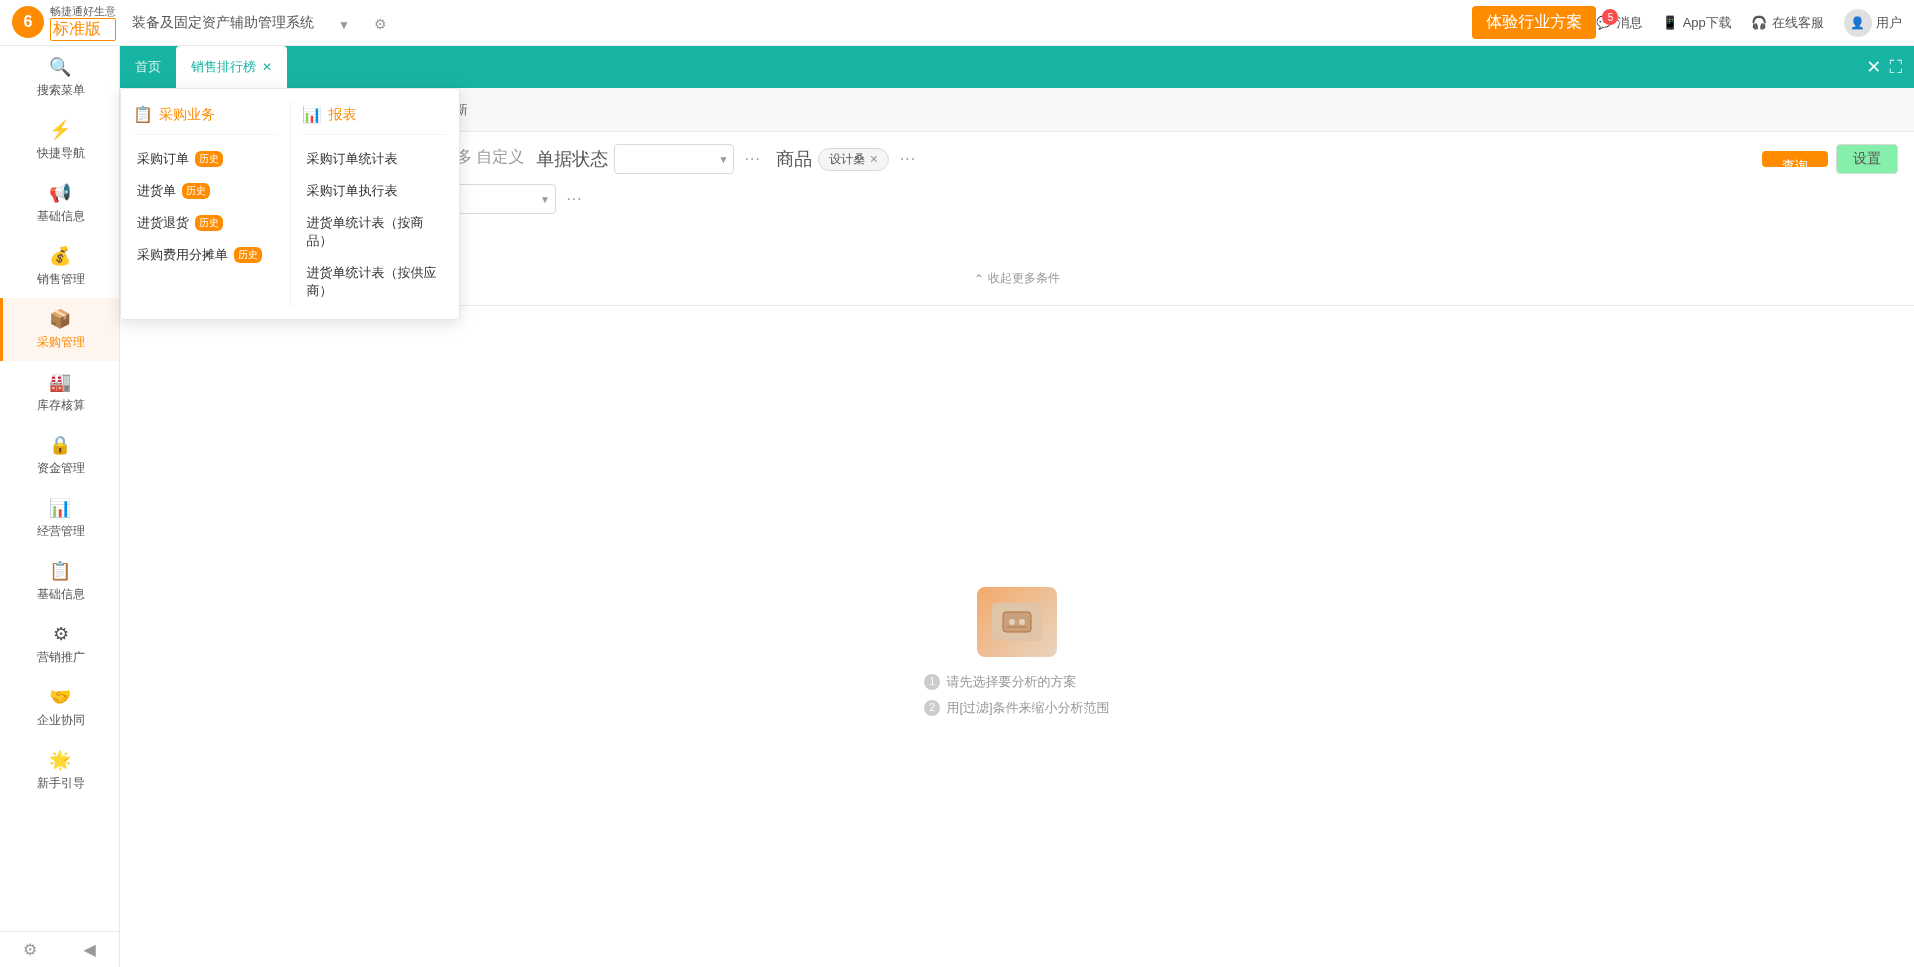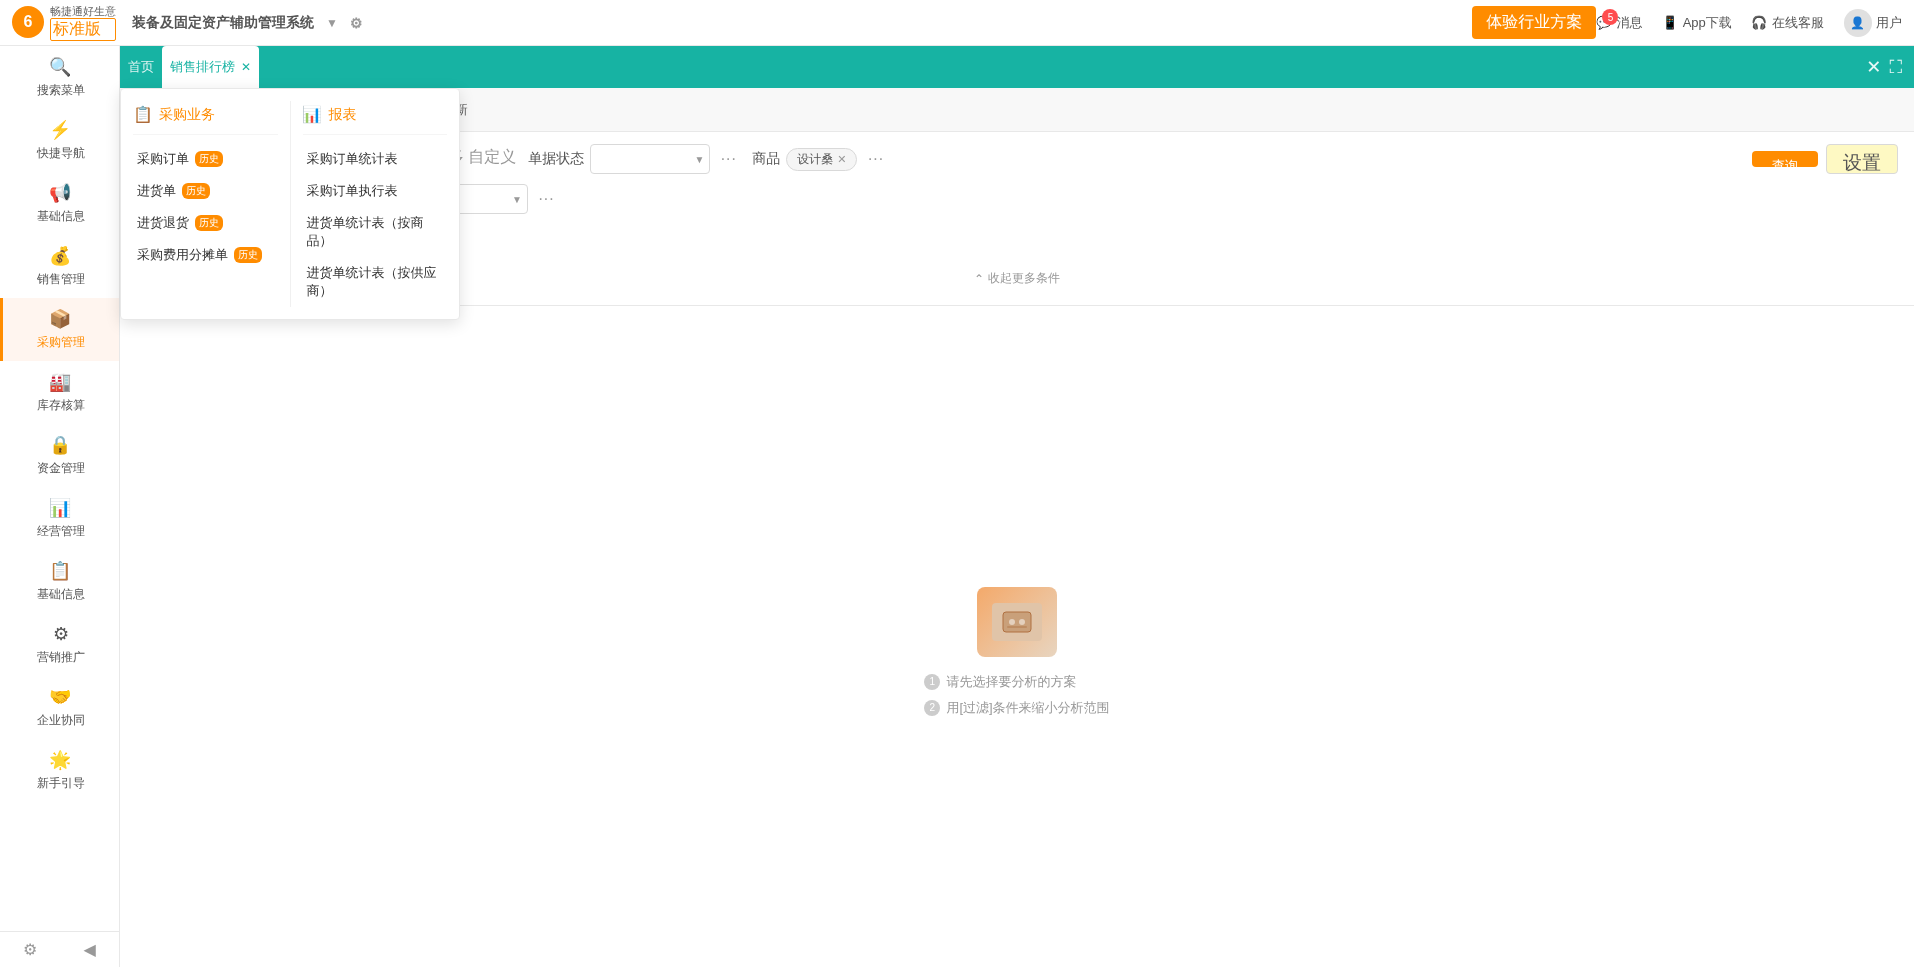--- a/index.html
+++ b/index.html
@@ -27,25 +27,24 @@
       border-radius: 50%;
       display: flex; align-items: center; justify-content: center;
       color: #fff; font-size: 16px; font-weight: bold;
     }
     .logo-text { font-size: 11px; color: #666; line-height: 1.3; }
     .logo-tag { font-size: 16px; color: #ff8c00; border: 1px solid #ff8c00; border-radius: 2px; padding: 0 2px; }
 
     .system-title {
       flex: 1;
       display: flex;
-      align-items: center;
-      gap: 12px;
+      align-items: flex-end;
+      gap: 24px;
       color: #333;
       font-size: 14px;
-      font-weight: bold;
     }
     .system-title-text { color: #555; }
     .title-arrow { color: #999; font-size: 12px; }
     .gear-icon { color: #999; font-size: 14px; cursor: pointer; }
 
     .industry-btn {
       background: #ff8c00;
       color: #fff;
       border: none;
       border-radius: 4px;
@@ -141,21 +140,21 @@
       height: 42px;
       background: #17b3a3;
       display: flex;
       align-items: center;
       padding: 0 0;
     }
     .tab-item {
       height: 42px;
       display: flex;
       align-items: center;
-      padding: 0 8px;
+      padding: 0 15px;
       cursor: pointer;
       font-size: 13px;
       color: rgba(255,255,255,0.85);
       gap: 6px;
       position: relative;
     }
     .tab-item.active {
       background: #fff;
       color: #17b3a3;
       border-radius: 4px 4px 0 0;
@@ -204,21 +203,21 @@
       gap: 12px;
       margin-bottom: 10px;
       flex-wrap: wrap;
     }
     .filter-row:last-child { margin-bottom: 0; }
     .filter-item {
       display: flex;
       align-items: center;
       gap: 6px;
     }
-    .filter-label { color: #555; font-size: 14px; white-space: nowrap; }
+    .filter-label { color: #555; font-size: 18px; white-space: nowrap; }
     .filter-select {
       border: 1px solid #d9d9d9;
       border-radius: 4px;
       padding: 4px 24px 4px 8px;
       font-size: 13px;
       color: #333;
       outline: none;
       height: 30px;
       background: #fff;
       appearance: none;
@@ -259,23 +258,23 @@
     }
     .more-link { color: #999; font-size: 16px; cursor: pointer; }
     .ellipsis-btn { color: #999; font-size: 16px; cursor: pointer; padding: 0 4px; }
 
     .query-btn {
       background: #ff8c00; color: #fff; border: none;
       border-radius: 4px; padding: 6px 20px;
       font-size: 13px; cursor: pointer; height: 16px;
     }
     .settings-btn {
-      background: #fef9c3; color: #555;
+      background: #86efac; color: #555;
       border: 1px solid #d9d9d9; border-radius: 4px;
-      padding: 5px 16px; font-size: 19px; cursor: pointer; height: 30px;
+      padding: 5px 16px; font-size: 14px; cursor: pointer; height: 30px;
     }
 
     .collapse-row {
       display: flex; align-items: center; justify-content: center;
       padding: 6px 0; color: #999; font-size: 12px; cursor: pointer;
       gap: 4px;
     }
 
     
     .main-content {

